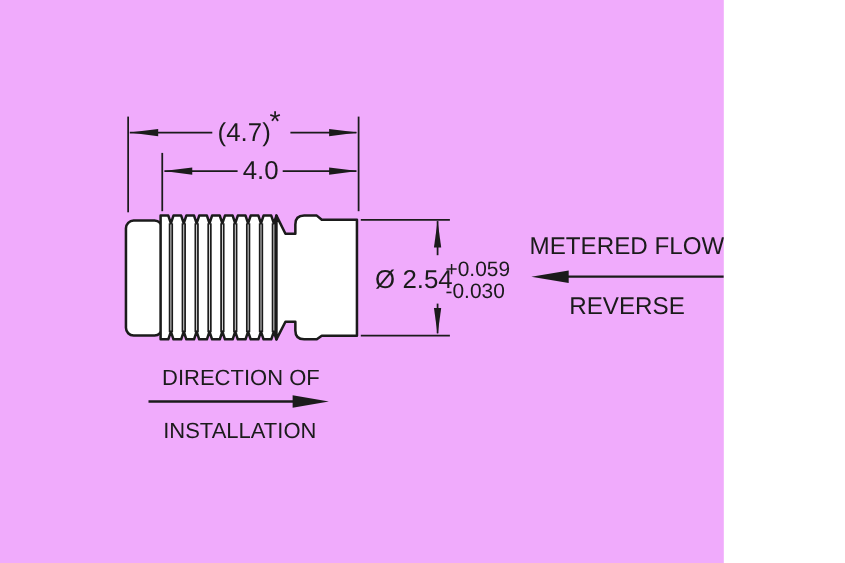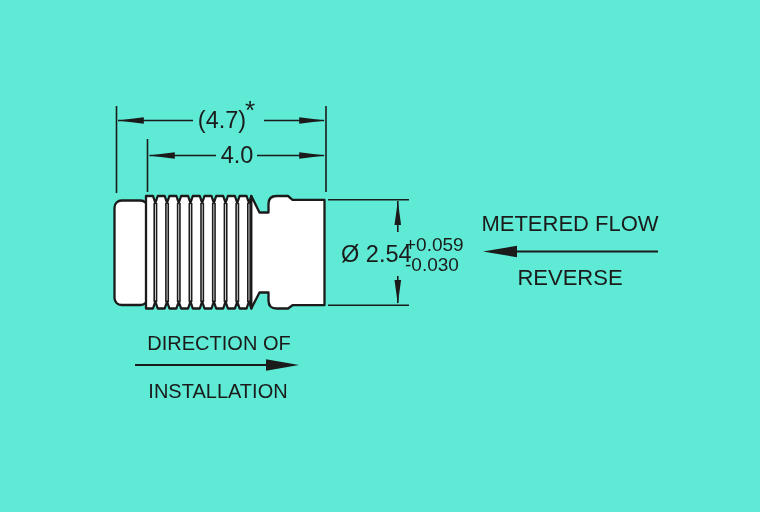--- a/index.html
+++ b/index.html
@@ -2,23 +2,23 @@
 <html><head>
 <meta charset="utf-8">
 <style>
   html, body {
     margin: 0;
     padding: 0;
     background: #ffffff;
   }
   #stage {
     position: relative;
-    width: 760px;
+    width: 658px;
     height: 512px;
-    background: #5eead4;
+    background: #f0abfc;
     overflow: hidden;
   }
   svg { display: block; }
   .ink-stroke { stroke: #1b1b1b; fill: none; }
   .ink-fill   { fill: #1b1b1b; stroke: none; }
   .white-fill { fill: #ffffff; }
   .outline  { stroke-width: 2.3; stroke-linejoin: round; }
   .thinline { stroke-width: 1.6; }
   .flowline { stroke-width: 2.2; }
   .label {

